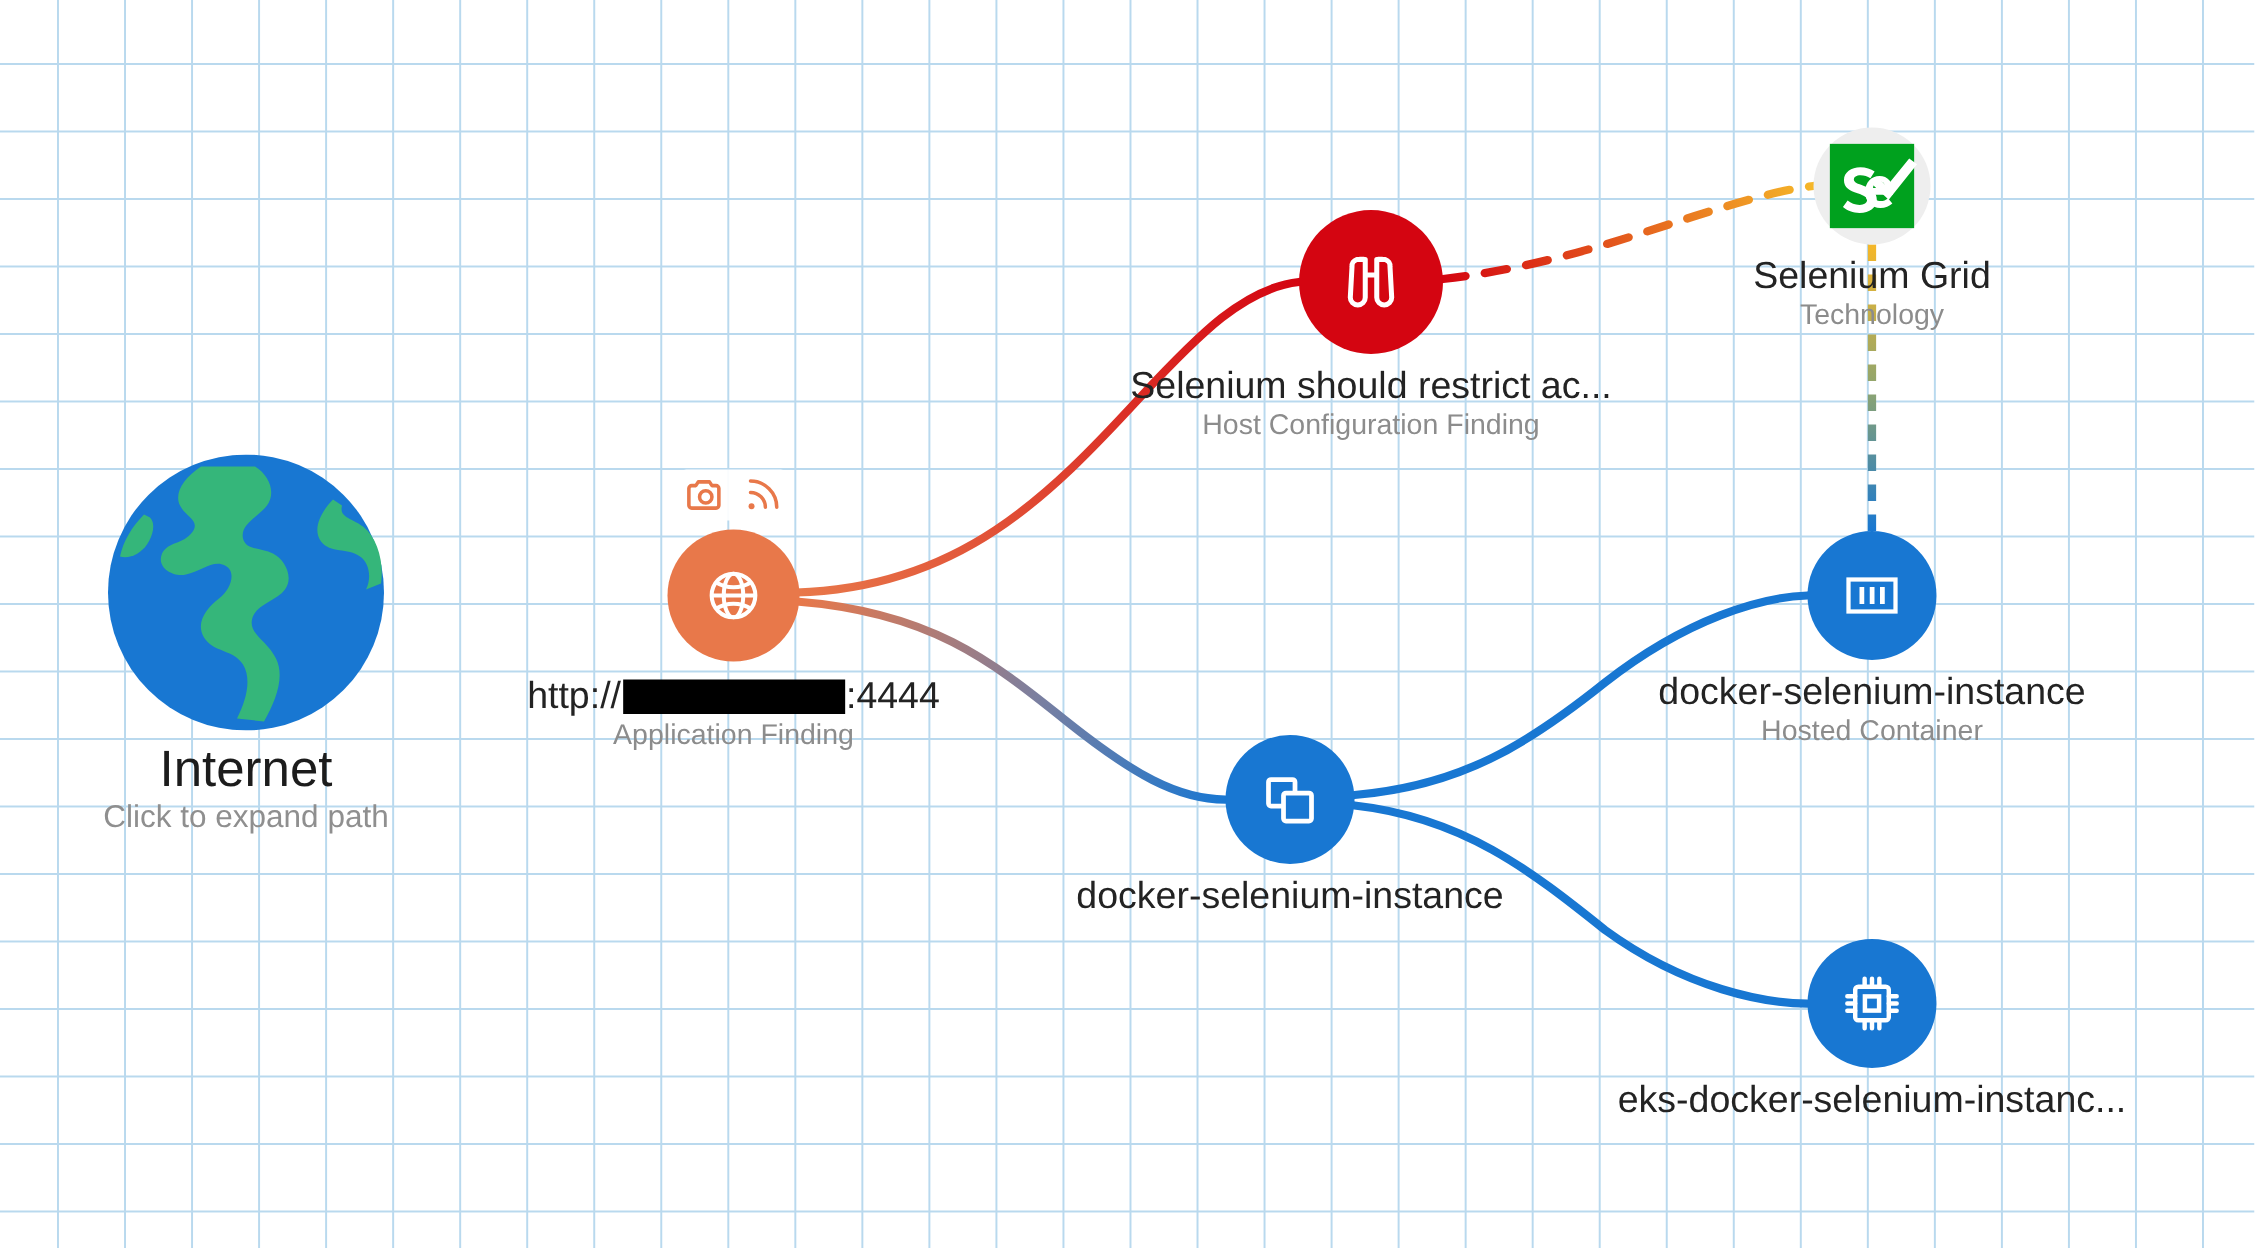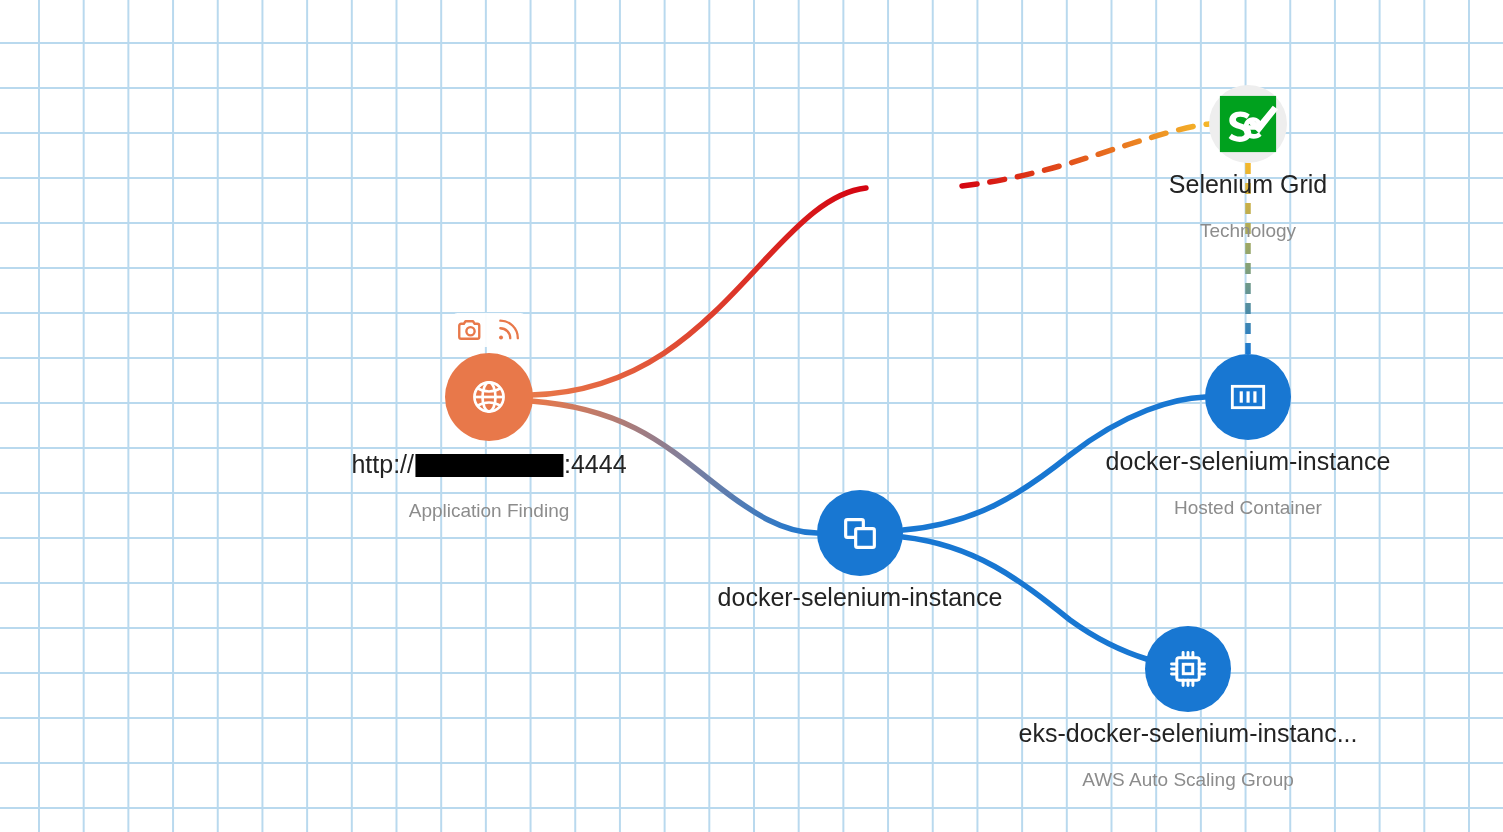--- a/index.html
+++ b/index.html
@@ -58,21 +58,21 @@
   }
   .title-big {
     font-size: 34px;
     line-height: 40px;
     color: #1c1c1c;
   }
   .subtitle {
     color: #8c8c8c;
     font-size: 19px;
     line-height: 24px;
-    margin-top: 20px;
+    margin-top: 0;
   }
   .subtitle-big {
     font-size: 21px;
     color: #8f8f8f;
   }
   .redact {
     display: inline-block;
     background: #000000;
     width: 148px;
     height: 23px;
@@ -139,20 +139,34 @@
 
     <path d="M 531 401 C 620 408, 660 440, 710 480 C 755 516, 785 533, 817 533" fill="none" stroke="url(#g-ep-ec2)" stroke-width="5.5" stroke-linecap="round"></path>
 
     <path d="M 903 530 C 975 524, 1020 495, 1070 455 C 1125 412, 1175 398, 1205 397" fill="none" stroke="#1877d2" stroke-width="5.5" stroke-linecap="round"></path>
 
     <path d="M 903 537 C 975 545, 1020 580, 1070 620 C 1125 660, 1178 669, 1205 669" fill="none" stroke="#1877d2" stroke-width="5.5" stroke-linecap="round"></path>
 
     <path d="M 1248 163 L 1248 354" fill="none" stroke="url(#g-grid-cont)" stroke-width="5.5" stroke-linecap="butt" stroke-dasharray="11 9"></path>
   </svg>
 
+  <div class="node" style="left:164px; top:395px;">
+    <div class="node-circle" style="width:184px;height:184px;background:transparent;">
+      <svg width="184" height="184" viewBox="0 0 184 184">
+        <circle cx="92" cy="92" r="92" fill="#1877d2"></circle>
+        <path fill="#35b67a" d="M62 8 C50 16 44 26 48 34 C52 42 62 44 56 52 C50 60 40 58 36 66 C32 76 44 82 52 80 C62 78 70 70 78 74 C86 78 82 90 74 96 C66 102 58 112 64 122 C70 132 84 130 90 140 C96 150 92 164 86 176 L104 178 C112 164 118 148 112 136 C106 124 94 120 96 110 C98 100 112 98 118 90 C124 82 118 70 110 66 C102 62 92 64 90 56 C88 46 100 42 106 34 C112 26 108 14 98 8 Z"></path>
+        <path fill="#35b67a" d="M150 30 C142 38 136 50 142 58 C148 66 160 62 168 68 C174 72 176 82 172 90 L182 86 C184 72 180 56 170 48 C162 42 154 42 156 34 Z"></path>
+        <path fill="#35b67a" d="M24 40 C16 48 10 58 8 68 C14 70 22 66 26 60 C30 54 32 46 28 42 Z"></path>
+      </svg>
+    </div>
+    <div class="labels">
+      <div class="title title-big">Internet</div>
+      <div class="subtitle subtitle-big">Click to expand path</div>
+    </div>
+  </div>
 
   <div class="node" style="left:489px; top:397px;">
     <div class="badge-row">
       <svg width="30" height="30" viewBox="0 0 24 24" fill="none" stroke="#e8784a" stroke-width="1.9" stroke-linecap="round" stroke-linejoin="round">
         <path d="M3 8.5 a1.5 1.5 0 0 1 1.5-1.5 h2.2 l1.3-2 h6 l1.3 2 h2.2 a1.5 1.5 0 0 1 1.5 1.5 v9 a1.5 1.5 0 0 1 -1.5 1.5 h-13 a1.5 1.5 0 0 1 -1.5 -1.5 z"></path>
         <circle cx="12" cy="13" r="3.3"></circle>
       </svg>
       <svg width="28" height="28" viewBox="0 0 24 24" fill="none" stroke="#e8784a" stroke-width="2" stroke-linecap="round">
         <path d="M5 4 a15 15 0 0 1 15 15"></path>
         <path d="M5 10.5 a8.5 8.5 0 0 1 8.5 8.5"></path>
@@ -169,20 +183,34 @@
       </svg>
     </div>
     <div class="labels">
       <div class="url-row">
         <span>http://</span><span class="redact"></span><span>:4444</span>
       </div>
       <div class="subtitle">Application Finding</div>
     </div>
   </div>
 
+  <div class="node" style="left:914px; top:188px;">
+    <div class="node-circle" style="width:96px;height:96px;background:#d40511;">
+      <svg width="46" height="46" viewBox="0 0 24 24" fill="none" stroke="#ffffff" stroke-width="1.75" stroke-linejoin="round">
+        <path d="M7 4.2 h3 v13.2 a2.6 2.6 0 0 1 -5.2 0 l0.6 -10.8 a2.3 2.3 0 0 1 1.6 -2.4 z"></path>
+        <path d="M17 4.2 h-3 v13.2 a2.6 2.6 0 0 0 5.2 0 l-0.6 -10.8 a2.3 2.3 0 0 0 -1.6 -2.4 z"></path>
+        <line x1="10" y1="9.6" x2="14" y2="9.6"></line>
+        <path d="M8.8 3.2 v1.2 M15.2 3.2 v1.2"></path>
+      </svg>
+    </div>
+    <div class="labels">
+      <div class="title">Selenium should restrict ac...</div>
+      <div class="subtitle">Host Configuration Finding</div>
+    </div>
+  </div>
 
   <div class="node" style="left:1248px; top:124px;">
     <div class="node-circle" style="width:78px;height:78px;background:#eeeeee;">
       <svg width="62" height="62" viewBox="0 0 64 64">
         <rect x="3" y="3" width="58" height="58" fill="#00a11e"></rect>
         <path d="M26.5 32 c-4.5 -1.5 -7 -2.5 -7 -4.4 c0 -1.8 1.8 -3 4.6 -3 c2.6 0 4.8 0.8 6.8 2.1 l2.9 -4.6 c-2.6 -1.9 -6 -3 -9.8 -3 c-6.4 0 -11.3 3.5 -11.3 8.9 c0 5.1 3.9 7.2 9.3 9 c4.8 1.6 6.6 2.7 6.6 4.7 c0 2.1 -2 3.3 -5.1 3.3 c-3.3 0 -6 -1.2 -8.3 -3 l-3.2 4.5 c2.9 2.5 7 4 11.4 4 c7 0 11.9 -3.5 11.9 -9.2 c0 -5.1 -3.6 -7.4 -8.8 -9.3 z" fill="#ffffff"></path>
         <path d="M46.5 35.5 c0 -6.1 -3.7 -10.4 -9.3 -10.4 c-5.8 0 -9.9 4.6 -9.9 11 c0 6.7 4.3 11 10.5 11 c3.4 0 6.2 -1.2 8.2 -3.1 l-3 -3.6 c-1.5 1.3 -3.1 2 -5 2 c-2.7 0 -4.6 -1.5 -5.2 -4.4 h13.6 c0.1 -0.8 0.1 -1.6 0.1 -2.5 z m-13.8 -2.2 c0.4 -2.8 2 -4.5 4.4 -4.5 c2.5 0 3.9 1.8 4.1 4.5 z" fill="#ffffff"></path>
         <path d="M36.5 26.5 l5.6 5.6 l15.5 -19 l5.4 4 l-19.5 24.4 l-11.2 -10.6 z" fill="#ffffff"></path>
       </svg>
     </div>
@@ -212,30 +240,29 @@
       <svg width="40" height="40" viewBox="0 0 24 24" fill="none" stroke="#ffffff" stroke-width="1.9" stroke-linejoin="round">
         <path d="M9.2 14.6 h-4.8 a1 1 0 0 1 -1 -1 v-8.6 a1 1 0 0 1 1 -1 h8.6 a1 1 0 0 1 1 1 v4.8"></path>
         <rect x="9.4" y="9.4" width="11.2" height="11.2" rx="1"></rect>
       </svg>
     </div>
     <div class="labels">
       <div class="title">docker-selenium-instance</div>
     </div>
   </div>
 
-  <div class="node" style="left:1188px; top:669px;">
+  <div class="node" style="left:1248px; top:669px;">
     <div class="node-circle" style="width:86px;height:86px;background:#1877d2;">
       <svg width="42" height="42" viewBox="0 0 24 24" fill="none" stroke="#ffffff" stroke-width="1.7" stroke-linecap="round">
         <rect x="5.6" y="5.6" width="12.8" height="12.8" rx="1.2"></rect>
         <rect x="9.3" y="9.3" width="5.4" height="5.4"></rect>
         <path d="M9.2 2.6 v3 M12 2.6 v3 M14.8 2.6 v3"></path>
         <path d="M9.2 18.4 v3 M12 18.4 v3 M14.8 18.4 v3"></path>
         <path d="M2.6 9.2 h3 M2.6 12 h3 M2.6 14.8 h3"></path>
         <path d="M18.4 9.2 h3 M18.4 12 h3 M18.4 14.8 h3"></path>
       </svg>
     </div>
     <div class="labels">
       <div class="title">eks-docker-selenium-instanc...</div>
-      <div class="subtitle">AWS Auto Scaling Group</div>
     </div>
   </div>
 
 </div>
 
 </body></html>

